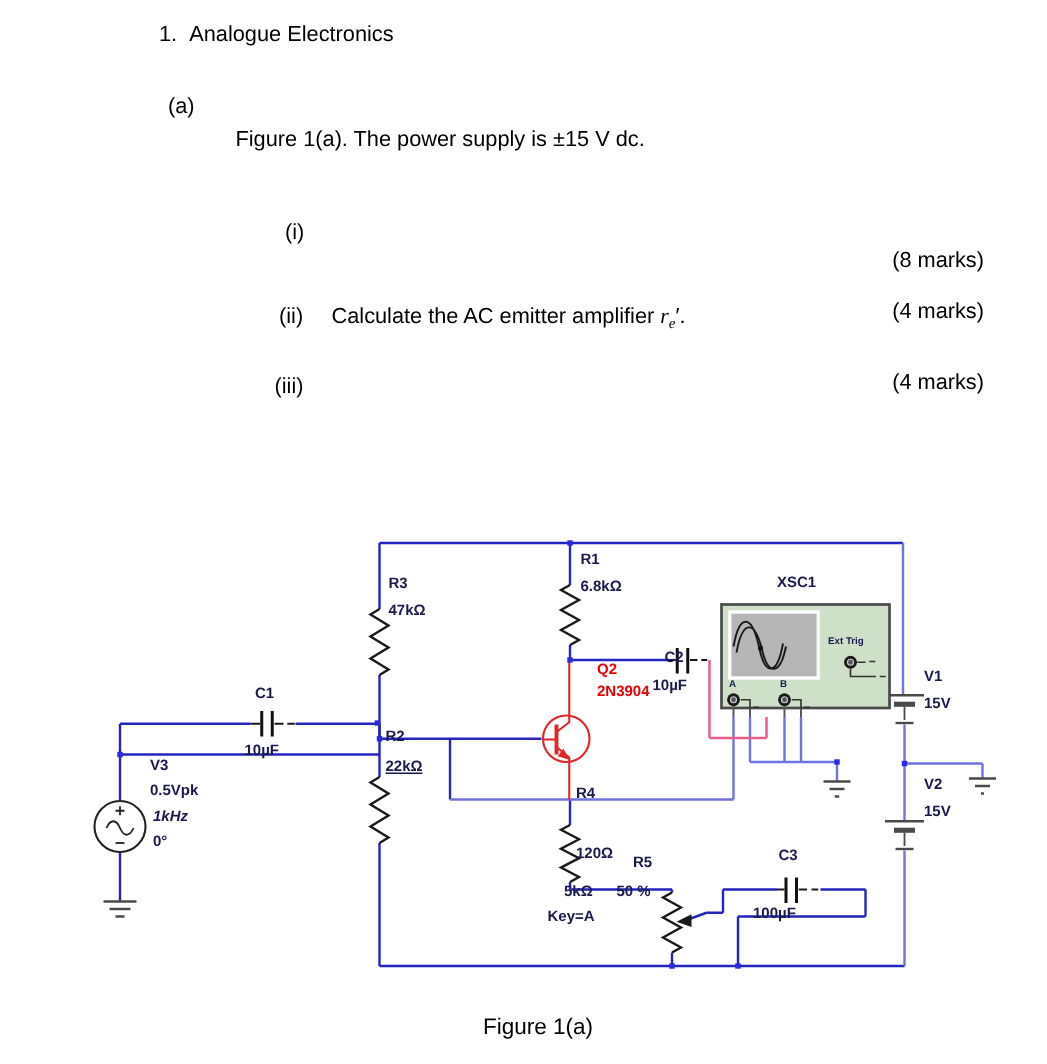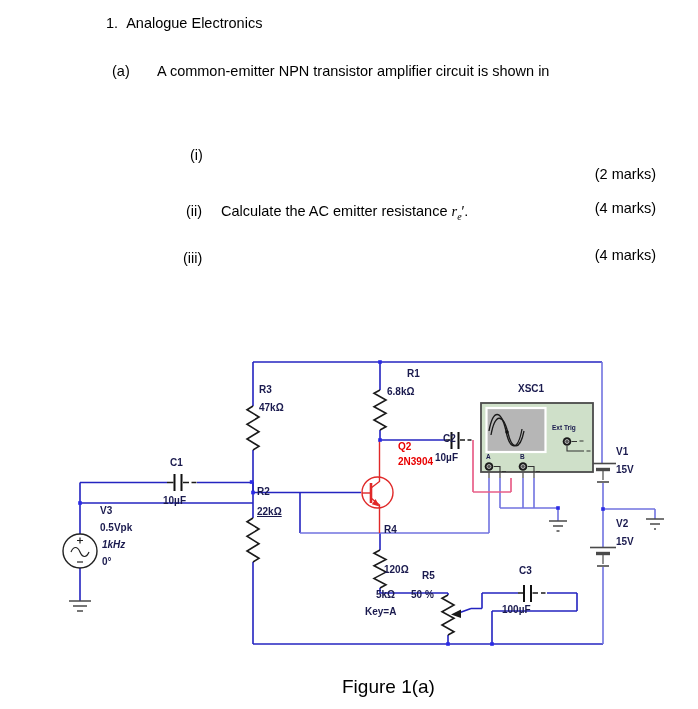--- a/index.html
+++ b/index.html
@@ -6,40 +6,40 @@
   #page{position:relative;width:698px;height:709px;background:#ffffff;overflow:hidden;
         font-family:"Liberation Sans",sans-serif;color:#000;}
   .qtext{position:absolute;font-size:14.5px;line-height:22px;white-space:nowrap;}
   .marks{position:absolute;font-size:14.5px;white-space:nowrap;}
   .sym-r{font-family:"Liberation Serif",serif;font-style:italic;}
   .sym-sub{font-size:10px;vertical-align:sub;font-family:"Liberation Serif",serif;font-style:italic;}
   svg{position:absolute;left:0;top:0;z-index:1;}
   .clabel{position:absolute;z-index:2;font-size:10px;font-weight:bold;color:#1a1a4e;white-space:nowrap;letter-spacing:0px;}
   .clabel.red{color:#e80000;}
   .clabel.tiny{font-size:6.5px;font-weight:bold;}
-  .caption{position:absolute;font-size:19px;z-index:2;margin-left:20px;}
+  .caption{position:absolute;font-size:15px;z-index:2;}
   .toptext{z-index:3;}
 </style>
 </head>
 <body>
 
 <div id="page">
 
   <div class="qtext toptext" style="left:85px;top:12px;margin-left:21px;">
     <span>1.</span>&nbsp;&nbsp;<span>Analogue Electronics</span>
   </div>
 
   <div class="qtext toptext" style="left:112px;top:60px;">(a)</div>
-  <div class="qtext toptext" style="left:157px;top:60px;">A common-emitter NPN transistor amplifier circuit is shown in</div>
+  <div class="qtext toptext" style="left:157px;top:82px;">Figure 1(a). The power supply is ±15 V dc.</div>
 
   <div class="qtext toptext" style="left:190px;top:144px;">(i)</div>
-  <div class="marks toptext" style="right:42px;top:166px;">(2 marks)</div>
+  <div class="marks toptext" style="right:42px;top:166px;">(8 marks)</div>
 
   <div class="qtext toptext" style="left:186px;top:200px;">(ii)</div>
-  <div class="qtext toptext" style="left:221px;top:200px;"><span>Calculate the AC emitter resistance </span><span class="sym-r">r</span><span class="sym-sub">e</span><span>′</span><span>.</span></div>
+  <div class="qtext toptext" style="left:221px;top:200px;"><span>Calculate the AC emitter amplifier </span><span class="sym-r">r</span><span class="sym-sub">e</span><span>′</span><span>.</span></div>
   <div class="marks toptext" style="right:42px;top:200px;">(4 marks)</div>
 
   <div class="qtext toptext" style="left:183px;top:247px;">(iii)</div>
   <div class="marks toptext" style="right:42px;top:247px;">(4 marks)</div>
 
   <svg width="698" height="709" viewBox="0 0 698 709">
 
     <g stroke="#2424c0" stroke-width="1.6" fill="none">
       <path d="M253,362 V406 M253,450 V518 M253,562 V644"></path>
       <path d="M253,362 H602"></path>
@@ -160,21 +160,21 @@
       <rect x="249.8" y="480.2" width="3.6" height="3.6"></rect>
       <rect x="251.2" y="490.7" width="3.6" height="3.6"></rect>
       <rect x="78.2" y="501.2" width="3.6" height="3.6"></rect>
       <rect x="446.2" y="642.2" width="3.6" height="3.6"></rect>
       <rect x="490.2" y="642.2" width="3.6" height="3.6"></rect>
       <rect x="556.2" y="506.2" width="3.6" height="3.6"></rect>
       <rect x="601.2" y="507.2" width="3.6" height="3.6"></rect>
     </g>
   </svg>
 
-  <div class="clabel" style="left:387px;top:368px;margin-left:20px;">R1</div>
+  <div class="clabel" style="left:387px;top:368px;">R1</div>
   <div class="clabel" style="left:387px;top:386px;">6.8kΩ</div>
 
   <div class="clabel" style="left:259px;top:384px;">R3</div>
   <div class="clabel" style="left:259px;top:402px;">47kΩ</div>
 
   <div class="clabel" style="left:257px;top:486px;">R2</div>
   <div class="clabel" style="left:257px;top:506px;text-decoration:underline;">22kΩ</div>
 
   <div class="clabel" style="left:384px;top:524px;">R4</div>
   <div class="clabel" style="left:384px;top:564px;">120Ω</div>

